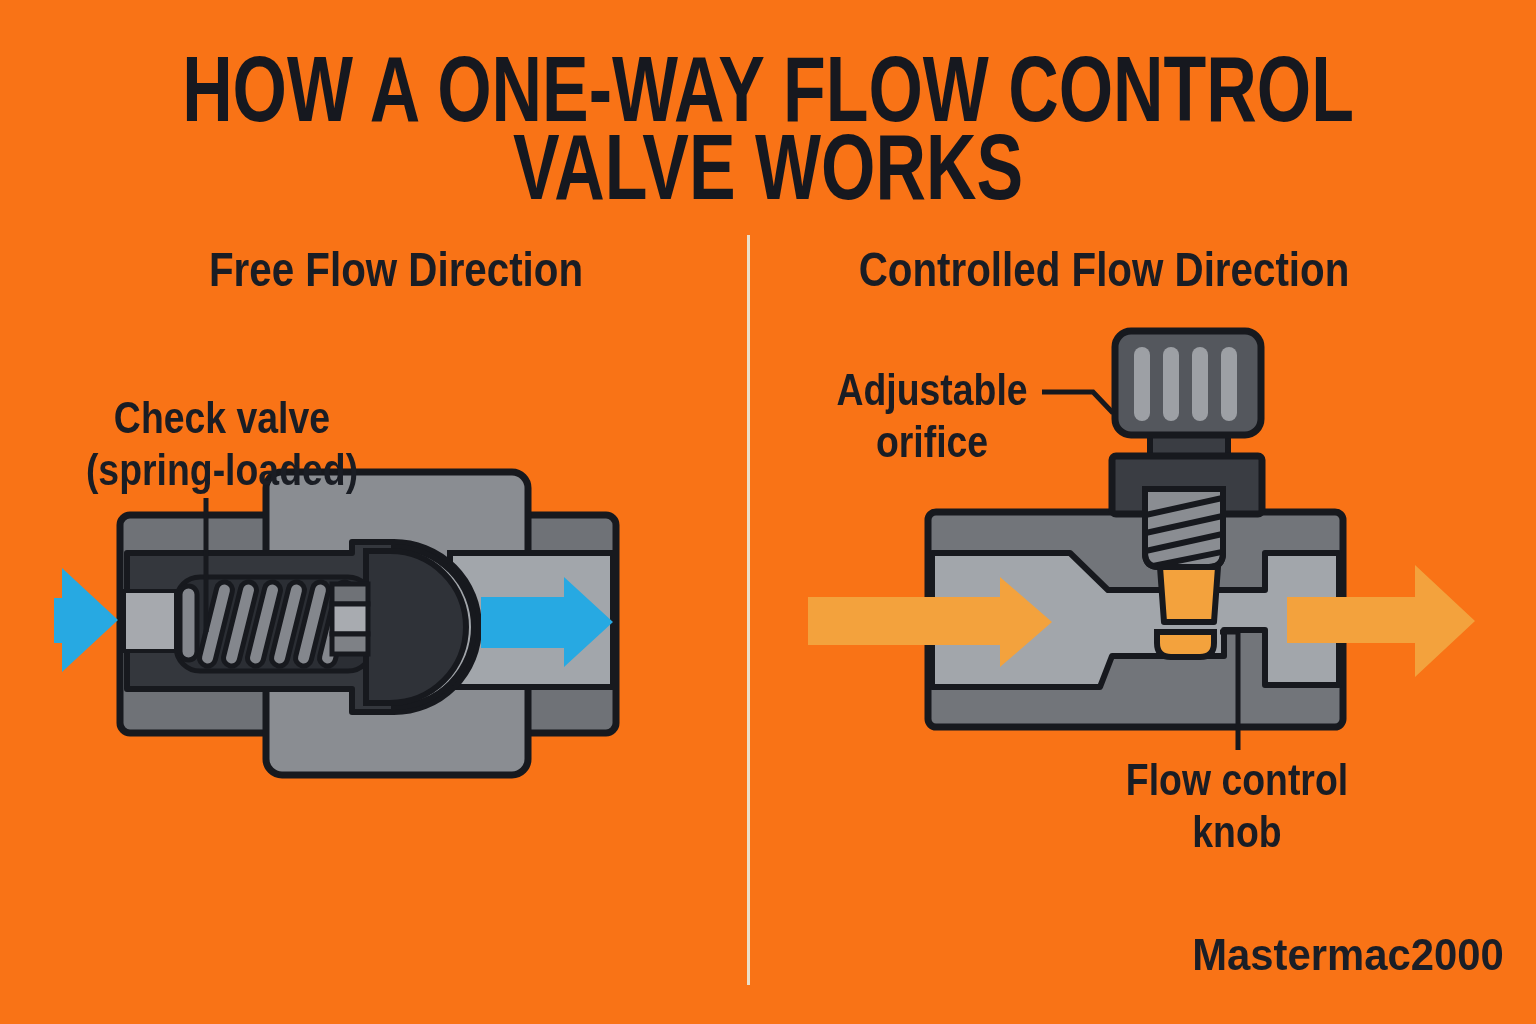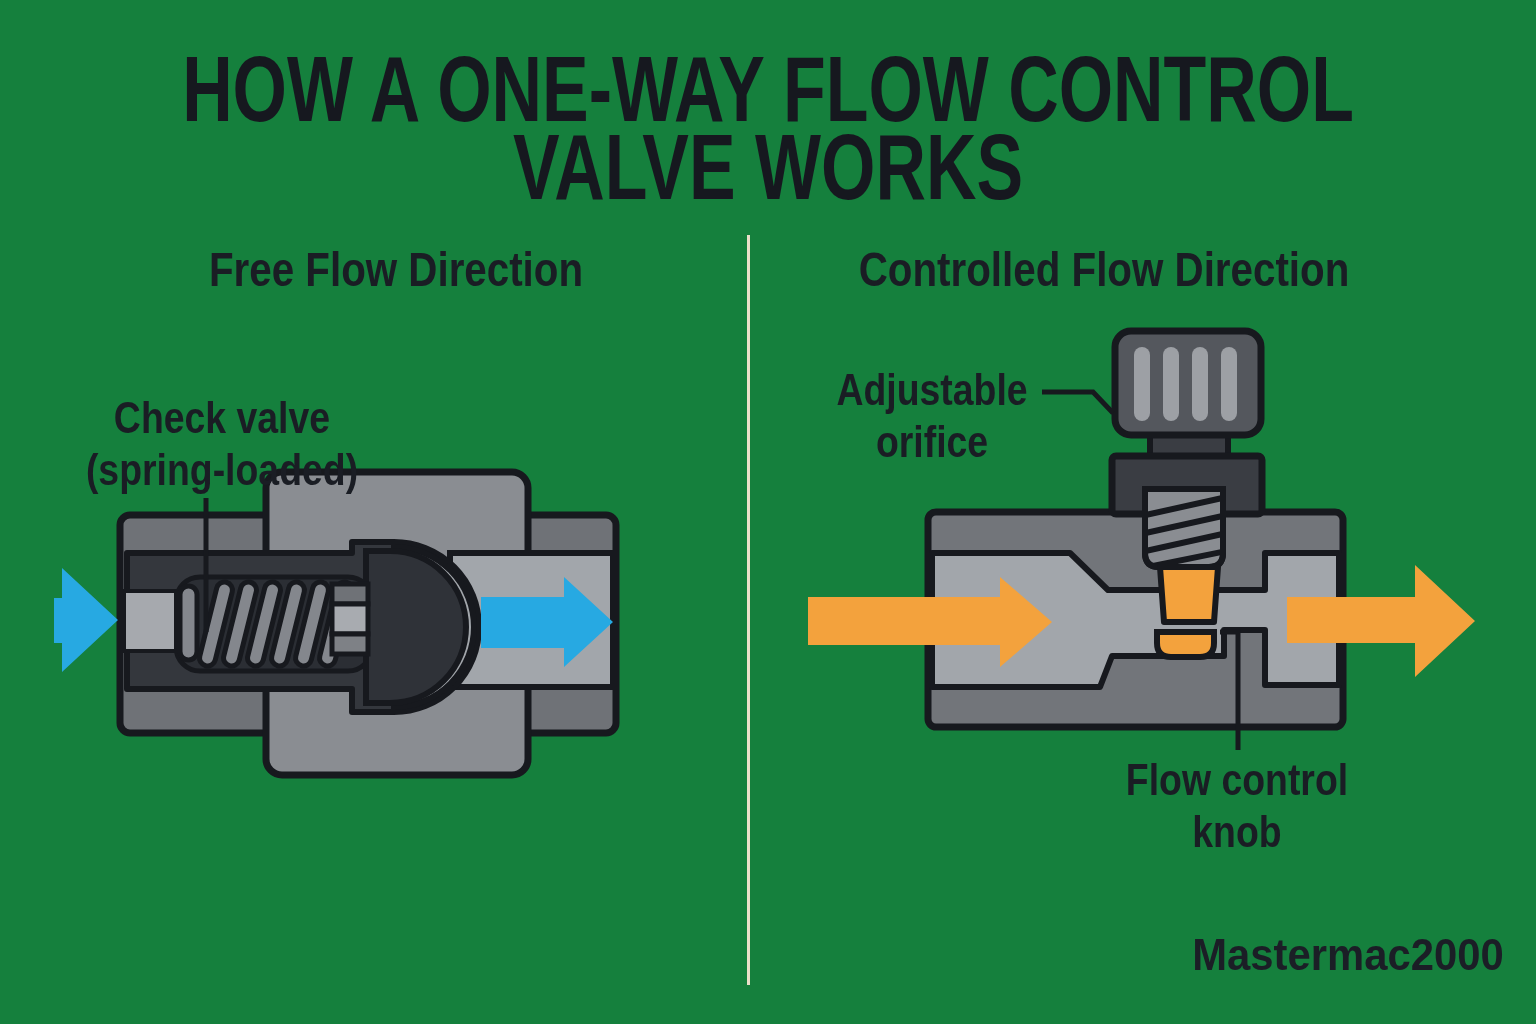--- a/index.html
+++ b/index.html
@@ -1,19 +1,19 @@
 <!DOCTYPE html>
 <html><head>
 <meta charset="utf-8">
 <style>
   html,body{margin:0;padding:0;}
   #canvas{
     position:relative;
     width:1536px;height:1024px;
-    background:#15803d;
+    background:#f97316;
     overflow:hidden;
     font-family:"Liberation Sans", sans-serif;
   }
   .txt{
     position:absolute;
     color:#1A1D24;
     font-weight:700;
     text-align:center;
     white-space:nowrap;
   }

